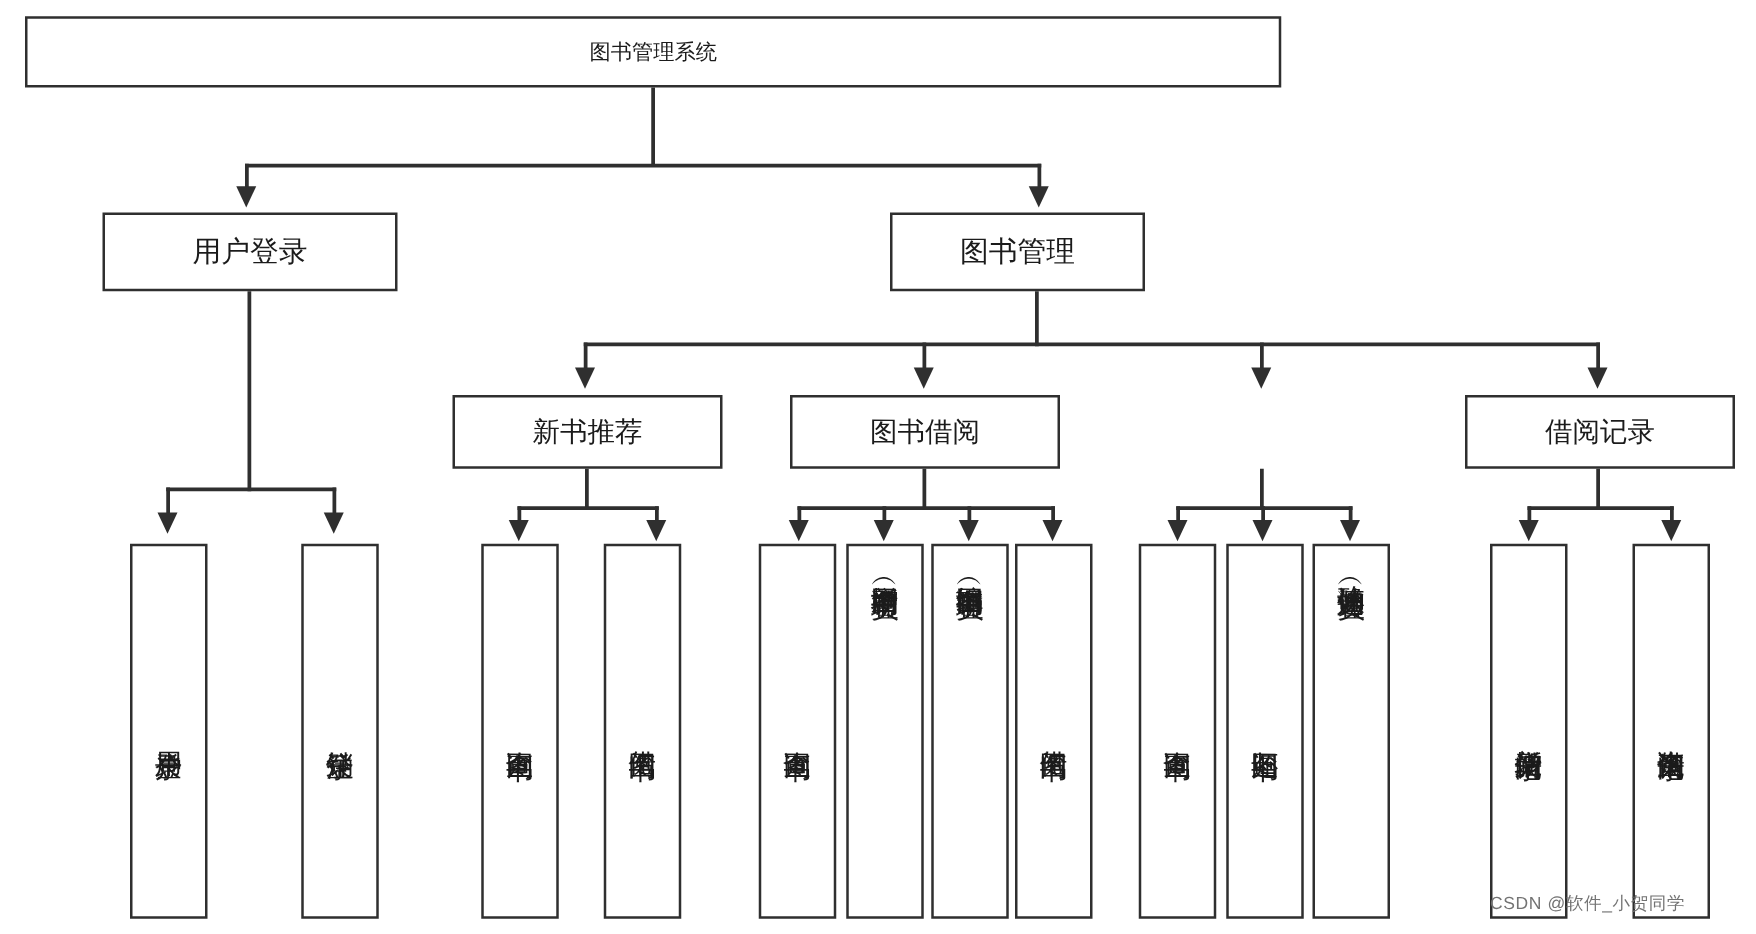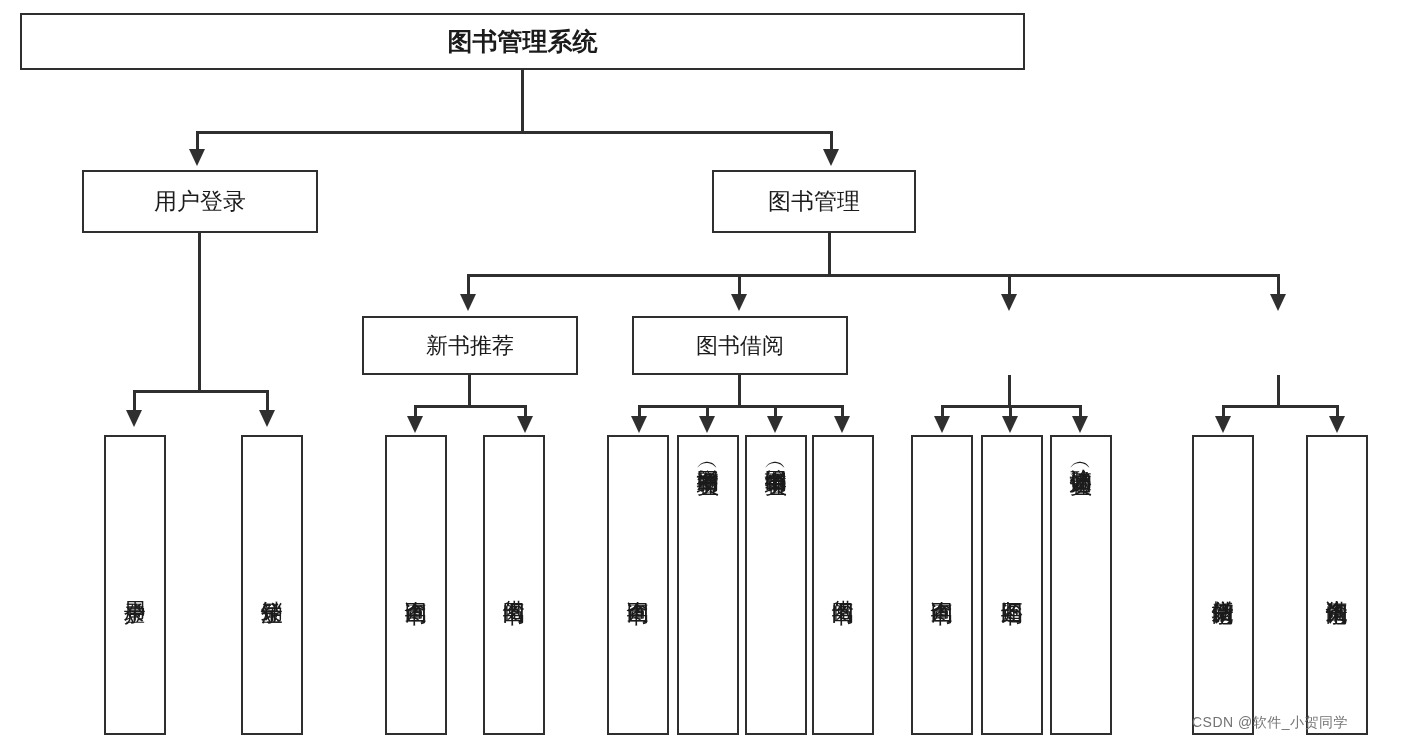--- a/index.html
+++ b/index.html
@@ -23,22 +23,21 @@
     border: 2px solid #2f2f2f;
     background: #ffffff;
     display: flex;
     align-items: center;
     justify-content: center;
     color: #1b1b1b;
     line-height: 1.25;
     text-align: center;
   }
   .node.root {
-    font-size: 25px;
-    font-weight: bold;
+    font-size: 17px;
   }
   .node.level2 {
     font-size: 23px;
   }
   .node.level3 {
     font-size: 22px;
   }
   .node.leaf {
     font-size: 22px;
     writing-mode: vertical-rl;
@@ -107,20 +106,21 @@
   <div class="edge v" style="left:738px; top:274px; width:3px; height:22px;"></div>
   <div class="edge v" style="left:1008px; top:274px; width:3px; height:22px;"></div>
   <div class="edge v" style="left:1277px; top:274px; width:3px; height:22px;"></div>
   <div class="arrow" style="left:460px; top:294px;"></div>
   <div class="arrow" style="left:731px; top:294px;"></div>
   <div class="arrow" style="left:1001px; top:294px;"></div>
   <div class="arrow" style="left:1270px; top:294px;"></div>
 
   <div class="node level3" style="left:632px; top:316px; width:216px; height:59px;">图书借阅</div>
   <div class="node level3" style="left:362px; top:316px; width:216px; height:59px;">新书推荐</div>
+  <div class="node level3" style="left:1172px; top:316px; width:216px; height:59px;">借阅记录</div>
 
   <div class="edge v" style="left:468px; top:375px; width:3px; height:33px;"></div>
   <div class="edge h" style="left:414px; top:405px; width:113px; height:3px;"></div>
   <div class="edge v" style="left:414px; top:405px; width:3px; height:12px;"></div>
   <div class="edge v" style="left:524px; top:405px; width:3px; height:12px;"></div>
   <div class="arrow" style="left:407px; top:416px;"></div>
   <div class="arrow" style="left:517px; top:416px;"></div>
 
   <div class="edge v" style="left:738px; top:375px; width:3px; height:33px;"></div>
   <div class="edge h" style="left:638px; top:405px; width:206px; height:3px;"></div>

